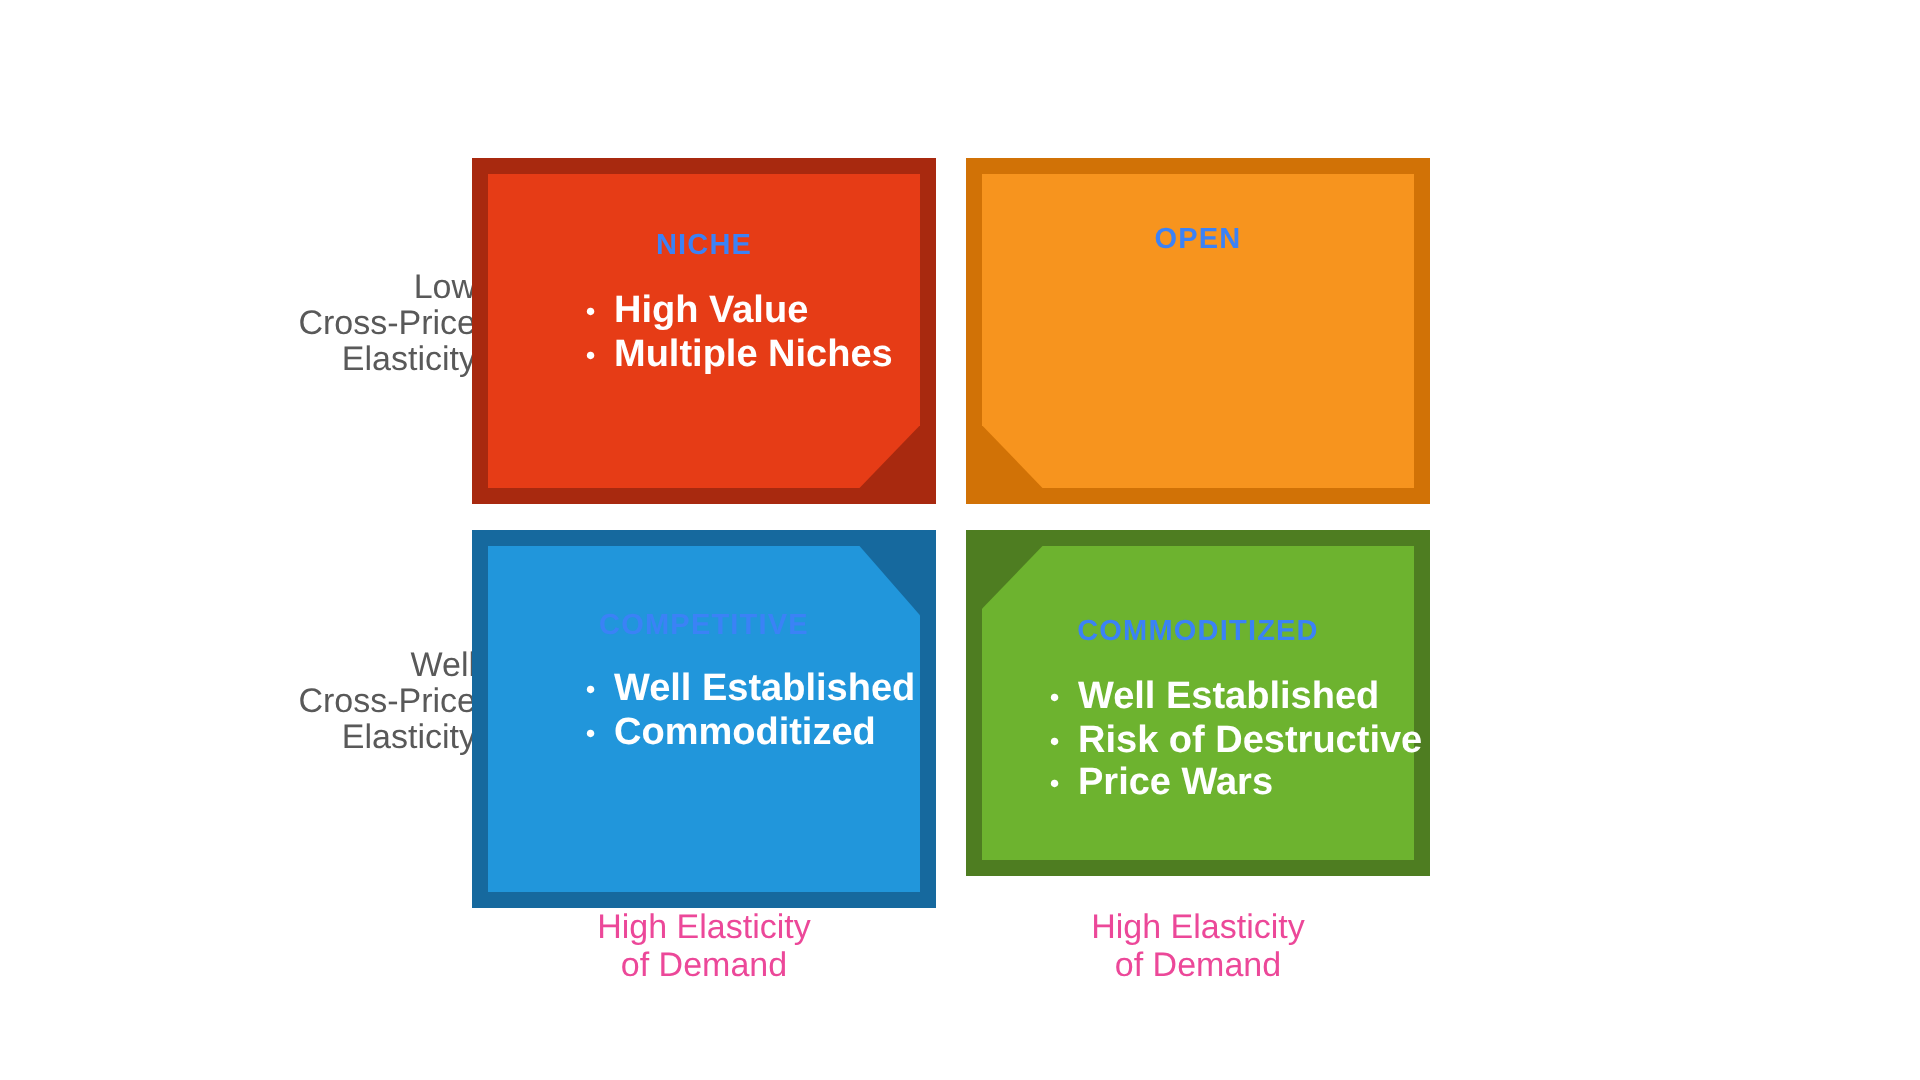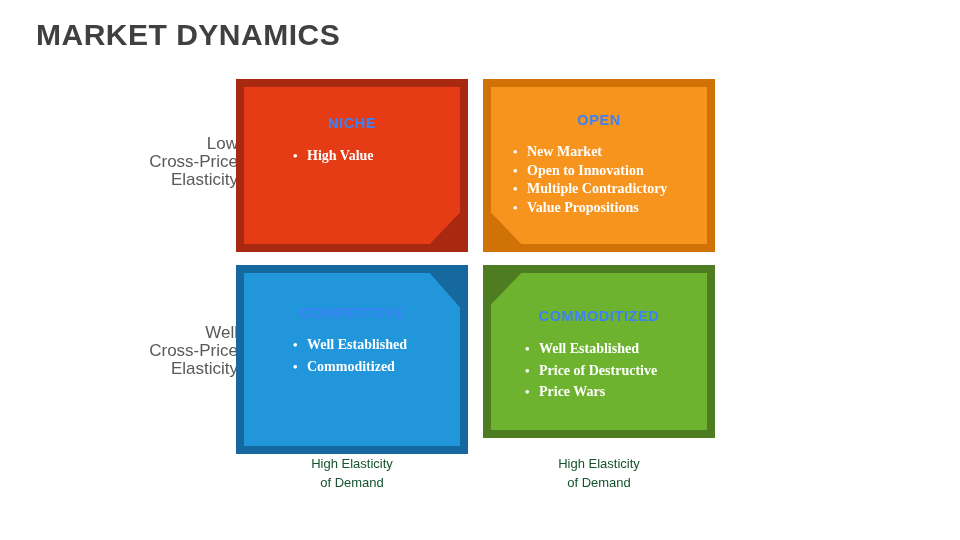--- a/index.html
+++ b/index.html
@@ -91,27 +91,26 @@
 
   .quad-list {
     position: absolute;
     margin: 0;
     padding: 0;
     list-style: none;
   }
 
   .quad-list li {
     position: relative;
-    font-size: 14px;
+    font-size: 19px;
     font-weight: bold;
     color: #ffffff;
     line-height: 17.5px;
     padding-left: 14px;
     margin-bottom: 4px;
-    font-family: Liberation Serif, serif;
   }
   .quad-list li::before {
     content: "\2022";
     position: absolute;
     left: 0;
     top: 0;
     font-size: 13px;
     color: #ffffff;
   }
   .quad-list.tight li { margin-bottom: 1px; }
@@ -121,33 +120,32 @@
     position: absolute;
     text-align: right;
     font-size: 17px;
     line-height: 18px;
     color: #595959;
     width: 110px;
   }
   .axis-label-bottom {
     position: absolute;
     text-align: center;
-    font-size: 13px;
+    font-size: 17px;
     line-height: 19px;
-    color: #14532d;
+    color: #ec4899;
     width: 220px;
   }
   .axis-line { display: block; }
 </style>
 </head>
 <body>
 
 <div id="slide">
 
-  <div id="page-title">MARKET DYNAMICS</div>
 
   <div id="matrix">
 
     <div class="axis-label-left" style="left:128px; top:135px;">
       <span class="axis-line">Low</span>
       <span class="axis-line">Cross-Price</span>
       <span class="axis-line">Elasticity</span>
     </div>
 
     <div class="axis-label-left" style="left:128px; top:324px;">
@@ -156,35 +154,30 @@
       <span class="axis-line">Elasticity</span>
     </div>
 
     <div class="quad fold-br" style="left:236px; top:79px; width:232px; height:173px;">
       <div class="backing" style="background:#A8290F;"></div>
       <div class="inner" style="background:#E63C16;"></div>
       <div class="quad-content">
         <div class="quad-heading" style="top:36px;">NICHE</div>
         <ul class="quad-list" style="left:57px; top:68px;">
           <li>High Value</li>
+          <li>Multiple Niches</li>
         </ul>
       </div>
     </div>
 
     <div class="quad fold-bl" style="left:483px; top:79px; width:232px; height:173px;">
       <div class="backing" style="background:#D17206;"></div>
       <div class="inner" style="background:#F7941E;"></div>
       <div class="quad-content">
         <div class="quad-heading" style="top:33px;">OPEN</div>
-        <ul class="quad-list tight" style="left:30px; top:64px;">
-          <li>New Market</li>
-          <li>Open to Innovation</li>
-          <li>Multiple Contradictory</li>
-          <li style="padding-left:14px;">Value Propositions</li>
-        </ul>
       </div>
     </div>
 
     <div class="quad fold-tr" style="left:236px; top:265px; width:232px; height:189px;">
       <div class="backing" style="background:#16699E;"></div>
       <div class="inner" style="background:#2196DB;"></div>
       <div class="quad-content">
         <div class="quad-heading" style="top:40px;">COMPETITIVE</div>
         <ul class="quad-list" style="left:57px; top:71px;">
           <li>Well Established</li>
@@ -193,21 +186,21 @@
       </div>
     </div>
 
     <div class="quad fold-tl" style="left:483px; top:265px; width:232px; height:173px;">
       <div class="backing" style="background:#4E7D21;"></div>
       <div class="inner" style="background:#6DB32F;"></div>
       <div class="quad-content">
         <div class="quad-heading" style="top:43px;">COMMODITIZED</div>
         <ul class="quad-list" style="left:42px; top:75px;">
           <li>Well Established</li>
-          <li>Price of Destructive</li>
+          <li>Risk of Destructive</li>
           <li style="padding-left:14px;">Price Wars</li>
         </ul>
       </div>
     </div>
 
     <div class="axis-label-bottom" style="left:242px; top:454px;">
       <span class="axis-line">High Elasticity</span>
       <span class="axis-line">of Demand</span>
     </div>
 

